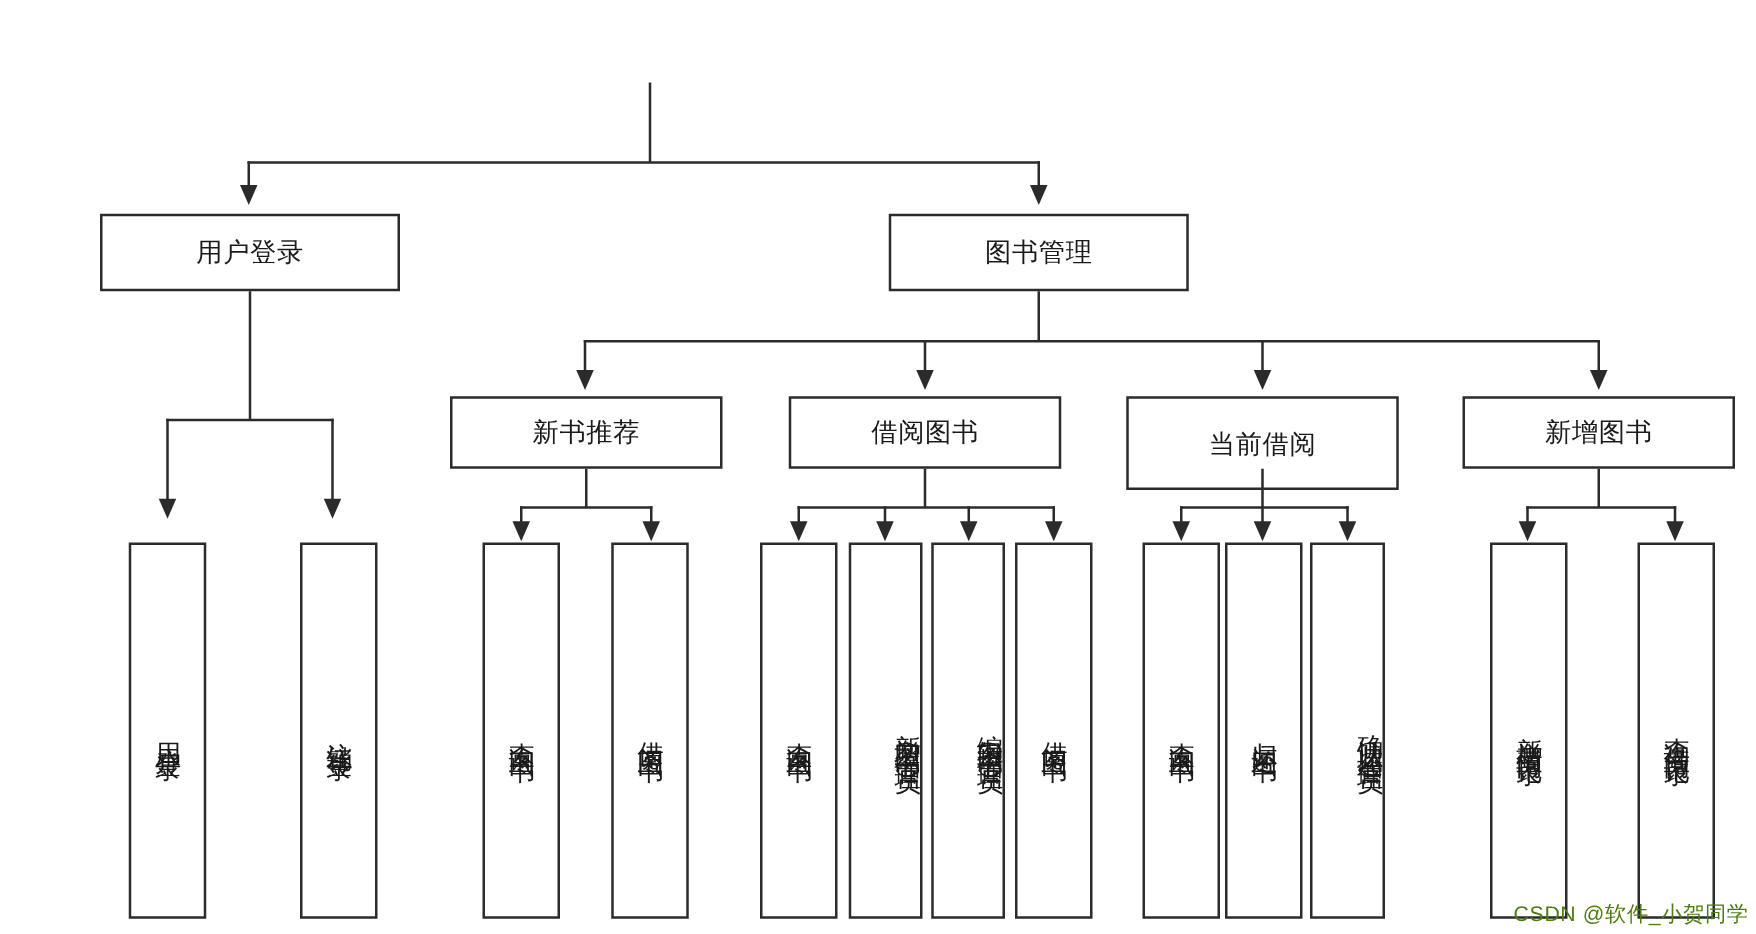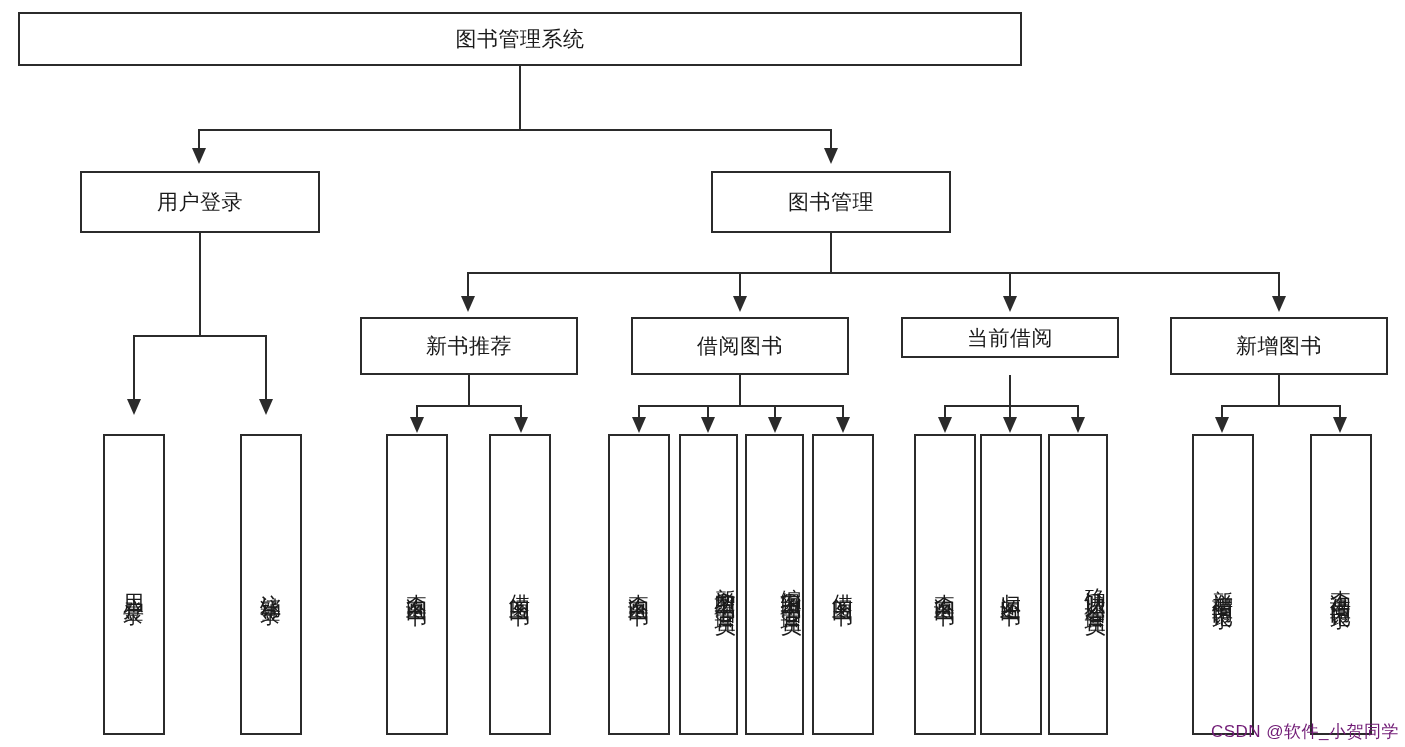--- a/index.html
+++ b/index.html
@@ -61,33 +61,30 @@
     height: 0;
     border-left: 7px solid transparent;
     border-right: 7px solid transparent;
     border-top: 16px solid #2b2b2b;
   }
   .watermark {
     position: absolute;
     right: 6px;
     bottom: 4px;
     font-size: 17px;
-    color: #701a75;
+    color: #4d7c0f;
     white-space: nowrap;
     letter-spacing: 0.5px;
   }
 </style>
 </head>
 <body>
 
 <div id="canvas">
 
-  <div class="node horiz" style="left:18px; top:12px; width:1004px; height:54px;">
-    <span class="node-label">图书管理系统</span>
-  </div>
 
   <div class="conn vline" style="left:519px; top:66px; width:2px; height:64px;"></div>
 
   <div class="conn hline" style="left:198px; top:129px; width:634px; height:2px;"></div>
 
   <div class="conn vline" style="left:198px; top:129px; width:2px; height:22px;"></div>
   <div class="arrow" style="left:192px; top:148px;"></div>
   <div class="conn vline" style="left:830px; top:129px; width:2px; height:22px;"></div>
   <div class="arrow" style="left:824px; top:148px;"></div>
 
@@ -115,21 +112,21 @@
   <div class="arrow" style="left:1003px; top:296px;"></div>
   <div class="conn vline" style="left:1278px; top:272px; width:2px; height:26px;"></div>
   <div class="arrow" style="left:1272px; top:296px;"></div>
 
   <div class="node horiz" style="left:360px; top:317px; width:218px; height:58px;">
     <span class="node-label">新书推荐</span>
   </div>
   <div class="node horiz" style="left:631px; top:317px; width:218px; height:58px;">
     <span class="node-label">借阅图书</span>
   </div>
-  <div class="node horiz" style="left:901px; top:317px; width:218px; height:41px;justify-content:center;">
+  <div class="node horiz" style="left:901px; top:317px; width:218px; height:75px;justify-content:center;">
     <span class="node-label">当前借阅</span>
   </div>
   <div class="node horiz" style="left:1170px; top:317px; width:218px; height:58px;">
     <span class="node-label">新增图书</span>
   </div>
 
   <div class="conn vline" style="left:468px; top:375px; width:2px; height:31px;"></div>
   <div class="conn hline" style="left:416px; top:405px; width:106px; height:2px;"></div>
   <div class="conn vline" style="left:416px; top:405px; width:2px; height:14px;"></div>
   <div class="arrow" style="left:410px; top:417px;"></div>

